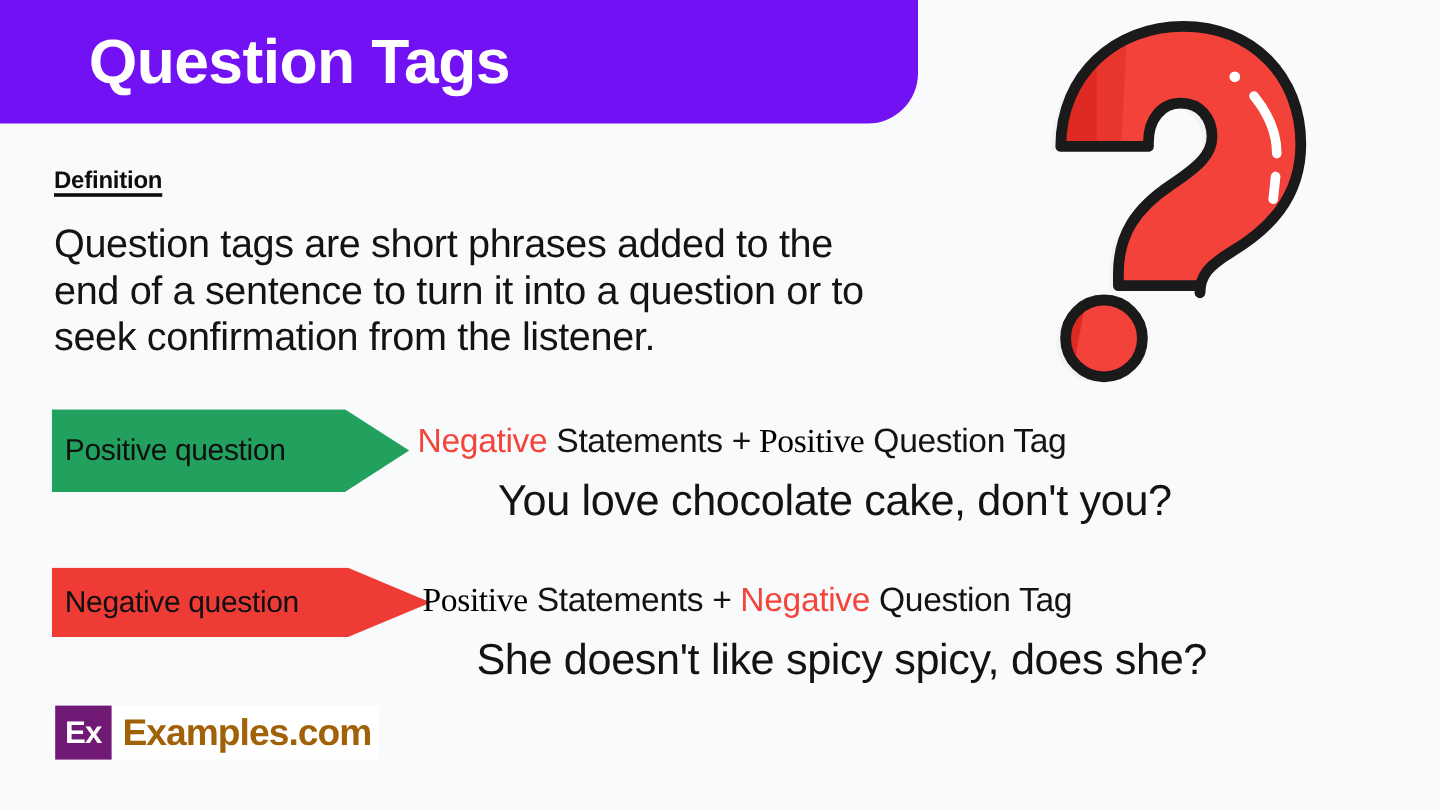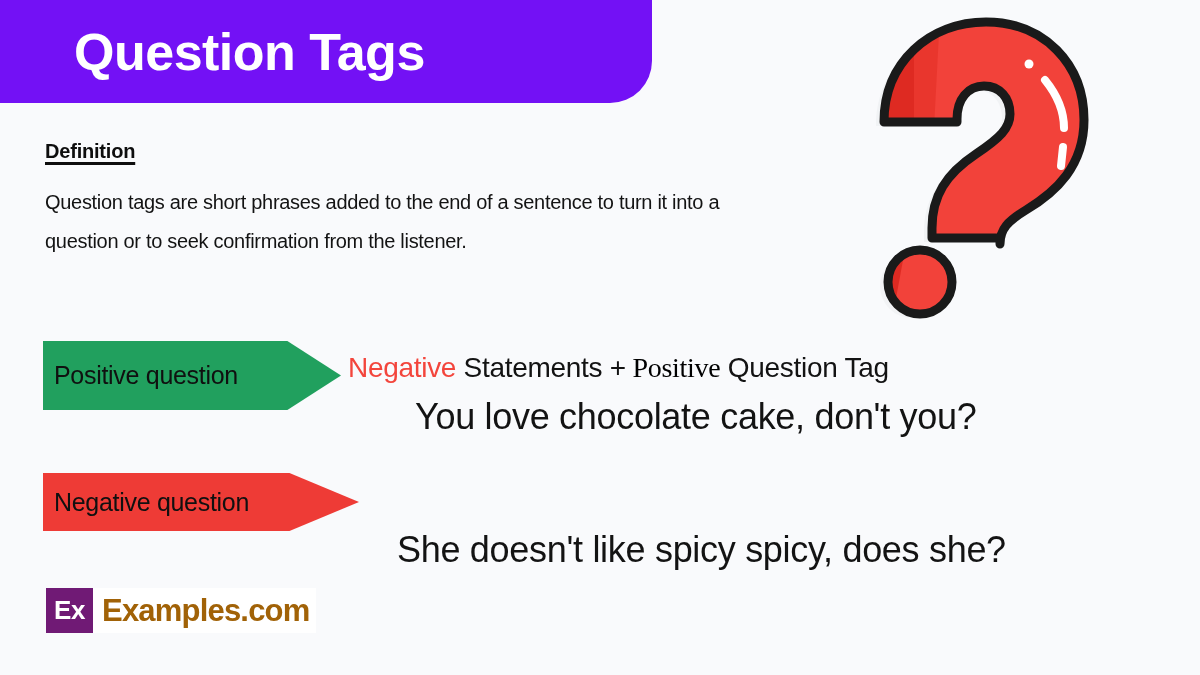--- a/index.html
+++ b/index.html
@@ -19,21 +19,21 @@
     position: relative;
     width: 1200px;
     height: 675px;
   }
 
   
   .header-banner {
     position: absolute;
     left: 0;
     top: 0;
-    width: 652px;
+    width: 765px;
     height: 103px;
     background: #7311f5;
     border-bottom-right-radius: 42px;
     display: flex;
     align-items: center;
   }
   .header-title {
     color: #ffffff;
     font-size: 52px;
     font-weight: bold;
@@ -54,21 +54,21 @@
     text-decoration: underline;
     text-underline-offset: 4px;
     text-decoration-thickness: 2.5px;
     letter-spacing: -0.2px;
   }
   .definition-body {
     position: absolute;
     left: 45px;
     top: 183px;
     width: 690px;
-    font-size: 20px;
+    font-size: 33px;
     line-height: 39px;
     color: #131313;
     letter-spacing: -0.3px;
   }
 
   
   .tag-arrow {
     position: absolute;
     display: flex;
     align-items: center;
@@ -181,20 +181,23 @@
   <div class="formula-line row1">
     <span class="word-negative">Negative</span><span> Statements </span><span class="plus-sign">+</span><span class="word-positive"> Positive</span><span> Question Tag</span>
   </div>
 
   <div class="example-line row1">You love chocolate cake, don't you?</div>
 
   <div class="tag-arrow negative">
     <span>Negative question</span>
   </div>
 
+  <div class="formula-line row2">
+    <span class="word-positive">Positive</span><span> Statements </span><span class="plus-sign"> + </span><span class="word-negative">Negative</span><span> Question Tag</span>
+  </div>
 
   <div class="example-line row2">She doesn't like spicy spicy, does she?</div>
 
   <div class="logo-wrap">
     <div class="logo-mark">Ex</div>
     <div class="logo-text">Examples.com</div>
   </div>
 
   <svg class="qmark-illustration" viewBox="0 0 248 306">
     <defs>

